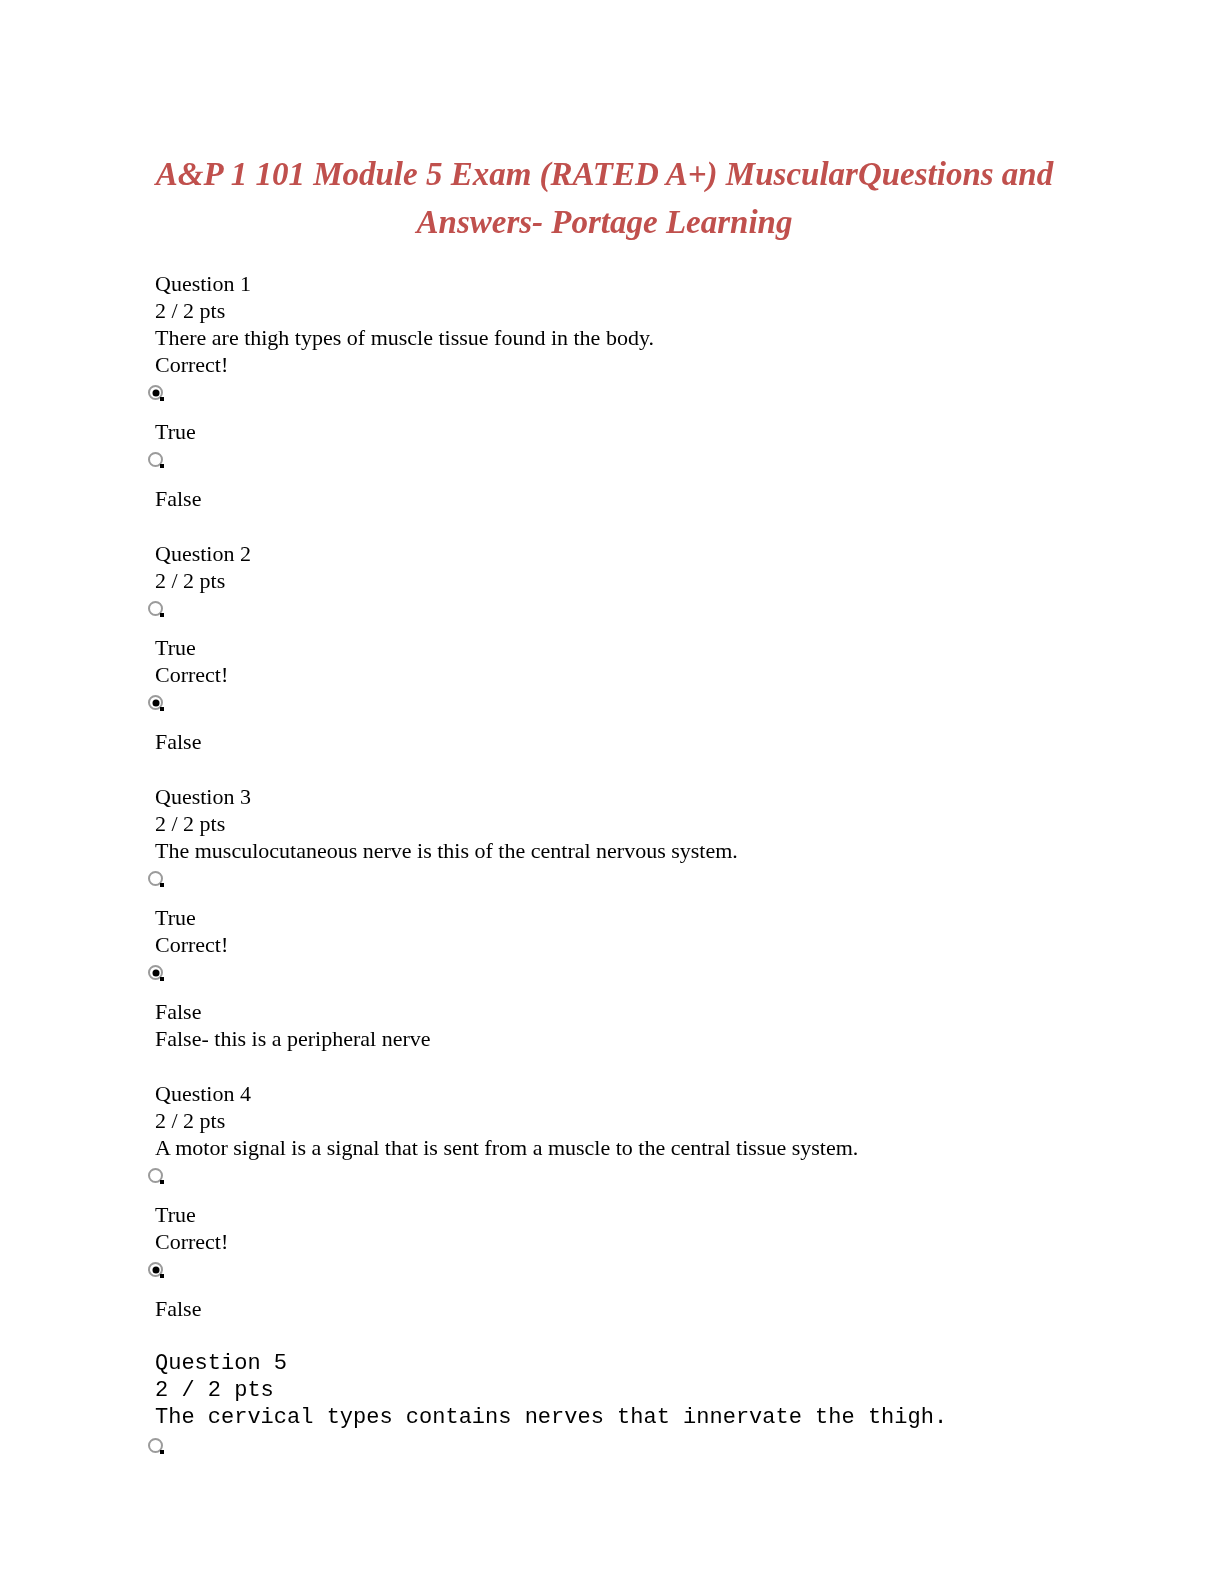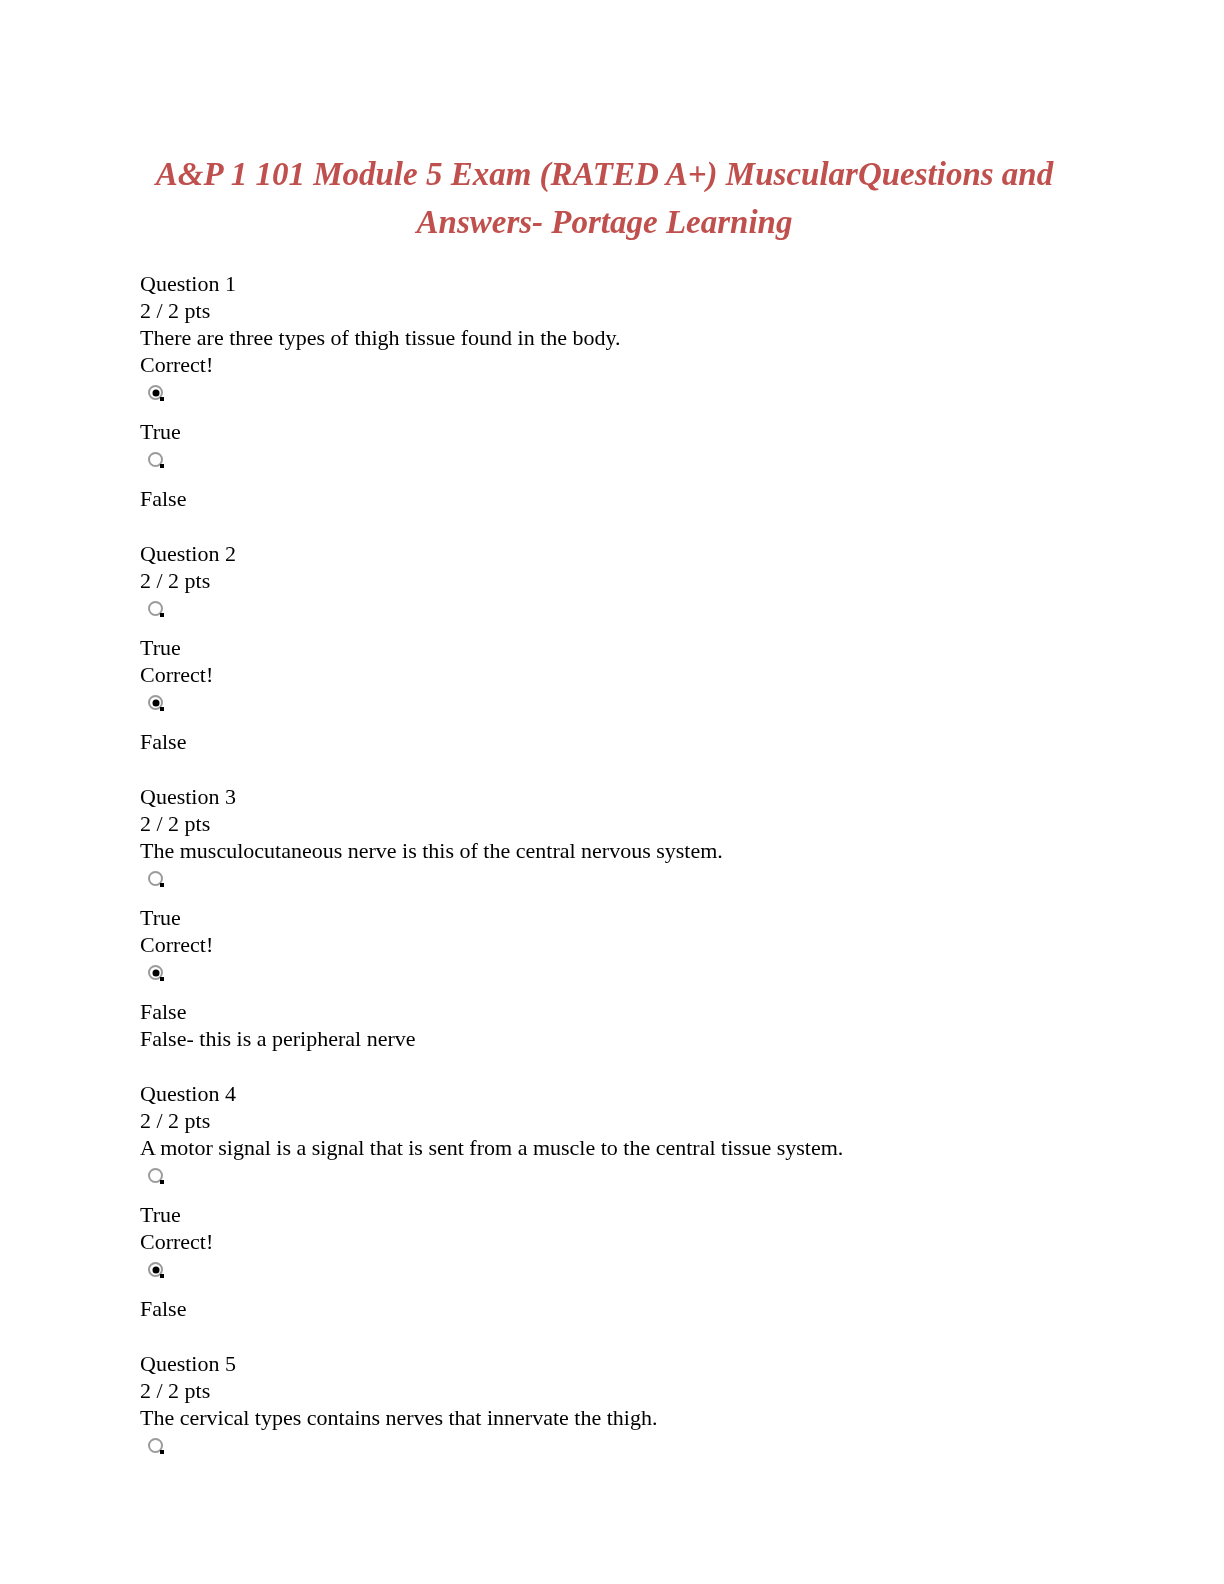--- a/index.html
+++ b/index.html
@@ -43,26 +43,27 @@
   .content {
     position: absolute;
     left: 140px;
     top: 270px;
     width: 960px;
   }
 
   .qblock {
     margin: 0 0 28px 0;
   }
-  .qblock:last-child { margin-bottom: 0; }
+  .qblock:last-child { margin-bottom: 0; font-family: Liberation Mono, monospace; }
 
   .line {
     font-size: 22px;
     line-height: 27px;
     white-space: pre-wrap;
+    margin-left: 15px;
   }
 
   .line.bold {
     font-weight: normal;
   }
 
   
   .radio-row {
     height: 40px;
     display: block;
@@ -107,21 +108,21 @@
 
   <div class="doc-title">
     <span>A&amp;P 1 101 Module 5 Exam (RATED A+) MuscularQuestions</span>
     <span>and Answers- Portage Learning</span>
   </div>
 
   <div class="content">
       <div class="qblock">
         <div class="line">Question 1</div>
         <div class="line">2 / 2 pts</div>
-        <div class="line">There are three types of thigh tissue found in the body.</div>
+        <div class="line">There are thigh types of muscle tissue found in the body.</div>
         <div class="line">Correct!</div>
         <div class="radio-row">
           <span class="radio-glyph selected"></span>
         </div>
         <div class="line">True</div>
         <div class="radio-row">
           <span class="radio-glyph"></span>
         </div>
         <div class="line">False</div>
       </div>

